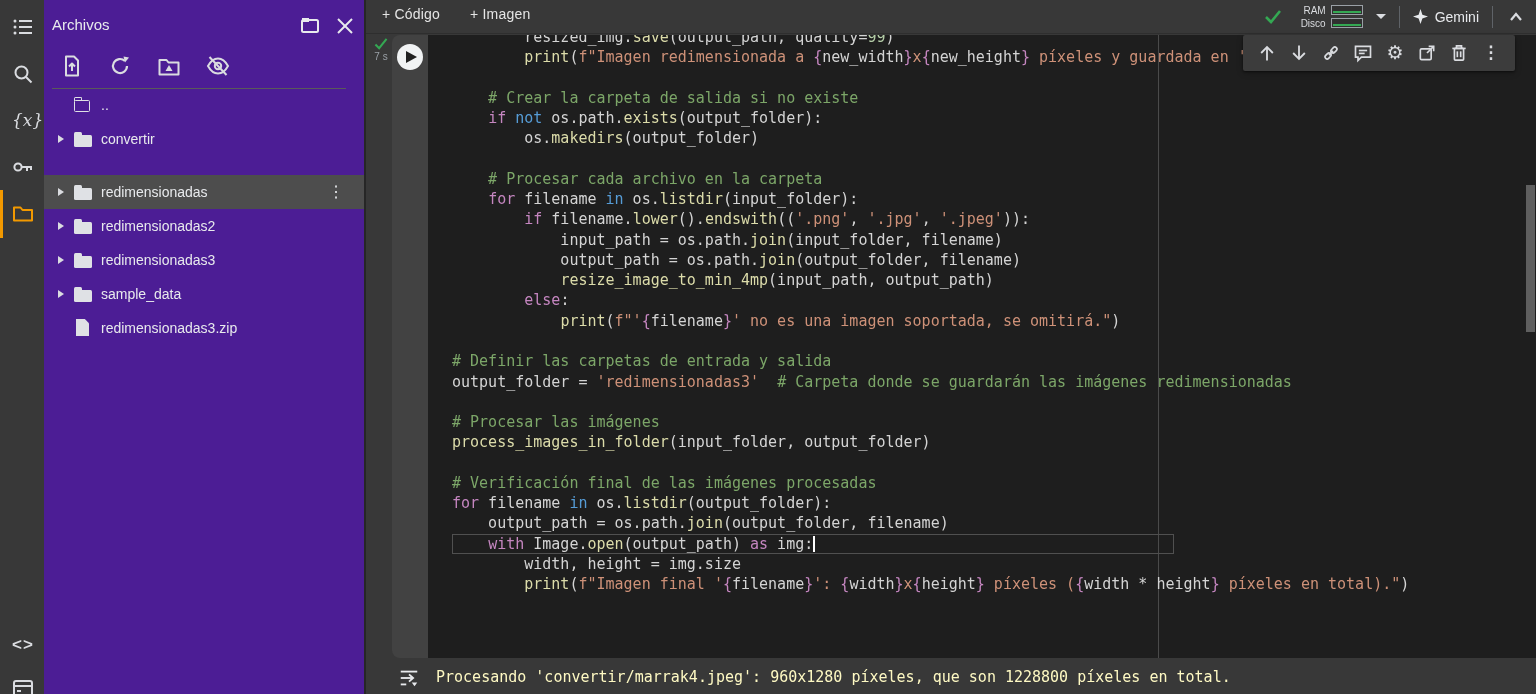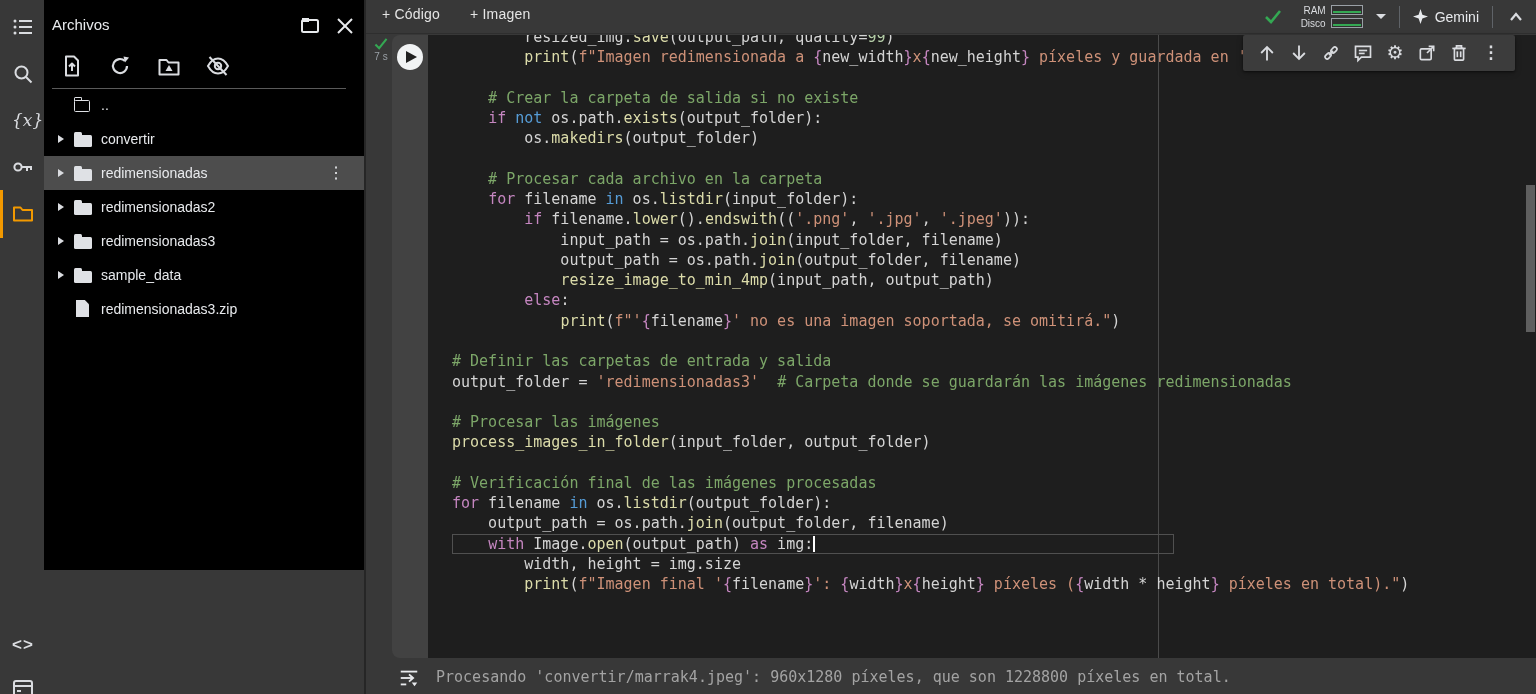--- a/index.html
+++ b/index.html
@@ -8,31 +8,31 @@
   svg{display:block;}
 
   
   .rail{position:absolute;left:0;top:0;width:44px;height:694px;background:#383838;z-index:5;}
   .rail-item{position:absolute;left:12px;width:22px;height:22px;color:#dadce0;}
   .rail-active-bar{position:absolute;left:0;top:190px;width:3px;height:48px;background:#f29900;}
   .var-icon{font-family:"DejaVu Serif",serif;font-style:italic;font-size:17px;line-height:22px;text-align:center;}
   .snip-icon{font-size:17px;font-weight:bold;letter-spacing:1px;line-height:22px;text-align:center;}
 
   
-  .sidebar{position:absolute;left:44px;top:0;width:320px;height:570px;background:#000000;z-index:4;}
+  .sidebar{position:absolute;left:44px;top:0;width:320px;height:694px;background:#4c1d95;z-index:4;}
   .sb-header{position:absolute;left:0;top:14px;width:100%;height:24px;}
   .sb-title{position:absolute;left:8px;top:2px;font-size:15px;font-weight:500;color:#e8eaed;}
   .sb-winicon{position:absolute;left:254px;top:0;}
   .sb-close{position:absolute;left:289px;top:0;}
   .sb-toolbar{position:absolute;left:0;top:54px;height:26px;}
   .sb-tool{position:absolute;top:0;width:24px;height:24px;color:#dadce0;}
   .sb-divider{position:absolute;left:8px;top:88px;width:294px;height:1px;background:#5a5a5a;}
   #file-tree{position:absolute;left:0;top:88px;width:320px;}
   .tree-row{position:relative;height:34px;display:flex;align-items:center;}
-  .tree-row.selected{background:#4d4d4d;}
+  .tree-row.selected{background:#4d4d4d;margin-top:19px;}
   .tree-arrow{width:0;height:0;border-left:6px solid #dadce0;border-top:4.5px solid transparent;
               border-bottom:4.5px solid transparent;margin-left:14px;margin-right:9px;flex:none;}
   .tree-arrow.hidden{visibility:hidden;}
   .tree-icon{width:20px;height:18px;position:relative;margin-right:8px;flex:none;}
   .tree-icon.folder::before{content:'';position:absolute;left:1px;top:5px;width:18px;height:12px;background:#dfe1e5;border-radius:1.5px;}
   .tree-icon.folder::after{content:'';position:absolute;left:1px;top:2px;width:8px;height:5px;background:#dfe1e5;border-radius:1.5px 1.5px 0 0;}
   .tree-icon.folder-open::before{content:'';position:absolute;left:1px;top:4px;width:16px;height:12px;
       border:1.8px solid #dfe1e5;border-radius:1.5px;box-sizing:border-box;}
   .tree-icon.folder-open::after{content:'';position:absolute;left:1px;top:1px;width:8px;height:4px;
       border:1.8px solid #dfe1e5;border-bottom:none;border-radius:1.5px 1.5px 0 0;box-sizing:border-box;}
@@ -83,21 +83,21 @@
       padding:0 14px;background:#3c3c3c;border-radius:2px;z-index:8;
       box-shadow:0 1px 2px rgba(0,0,0,.45),0 2px 6px rgba(0,0,0,.25);}
   .ct-icon{width:20px;height:20px;color:#dadce0;}
   .gear-glyph{font-size:19px;line-height:20px;text-align:center;color:#dadce0;}
   .more-glyph{font-size:17px;line-height:20px;text-align:center;color:#dadce0;font-weight:bold;}
 
   
   .output-row{position:absolute;left:0;top:660px;width:100%;height:34px;background:#383838;}
   .output-icon{position:absolute;left:32px;top:7px;width:22px;height:22px;color:#e8eaed;}
   .output-text{position:absolute;left:70px;top:8px;font-family:"DejaVu Sans Mono",monospace;
-      font-size:15px;color:#a3a3a3;white-space:pre;}
+      font-size:15px;color:#fef9c3;white-space:pre;}
 
   .scroll-thumb{position:absolute;right:1px;top:185px;width:9px;height:147px;background:#5f5f5f;}
 </style>
 </head>
 <body>
 
 <div class="screen">
 
   <nav class="rail">
     <div class="rail-item" style="top:16px;">

